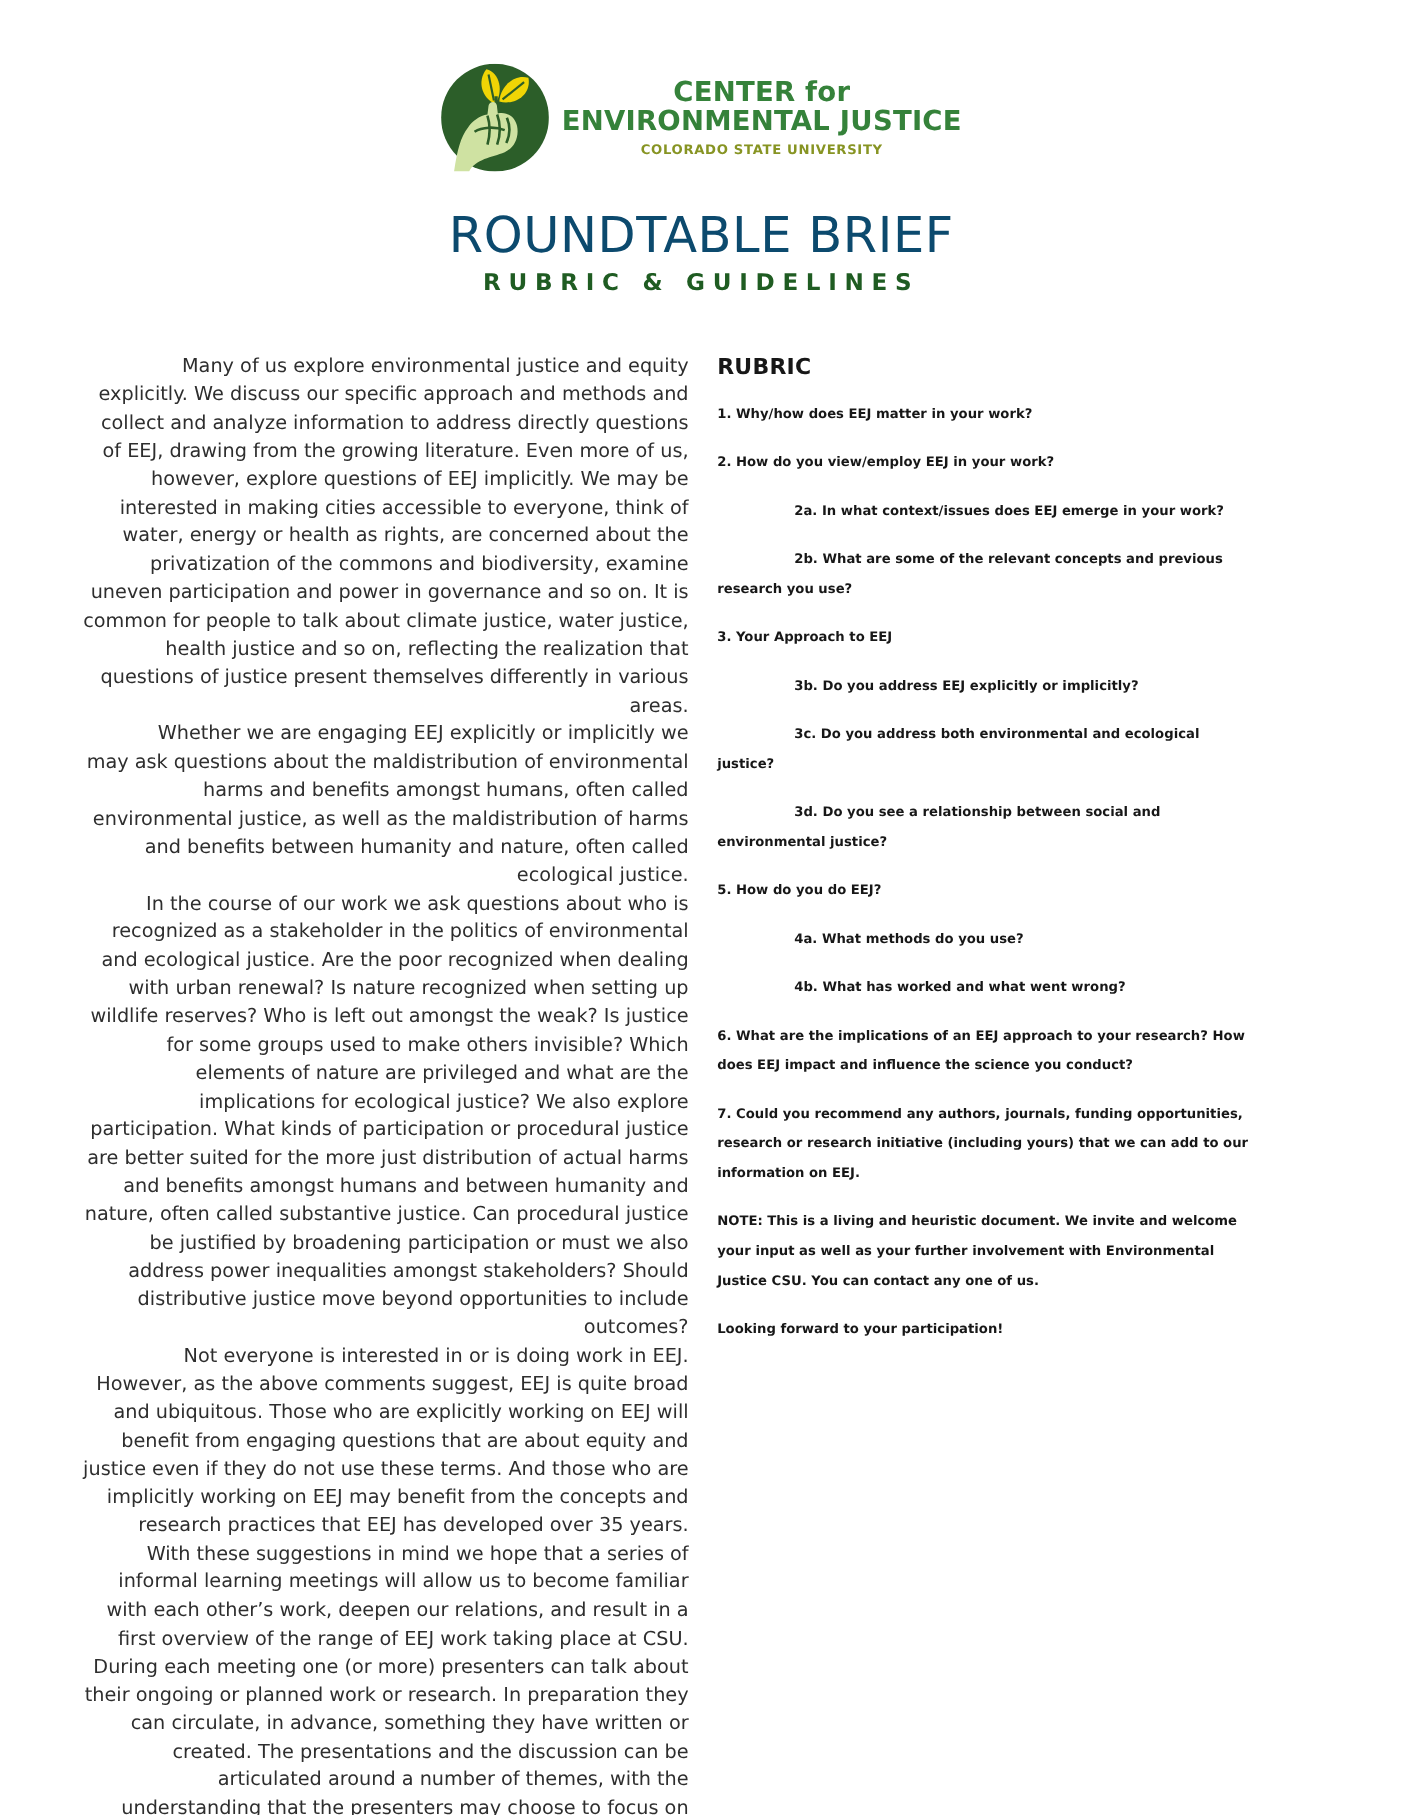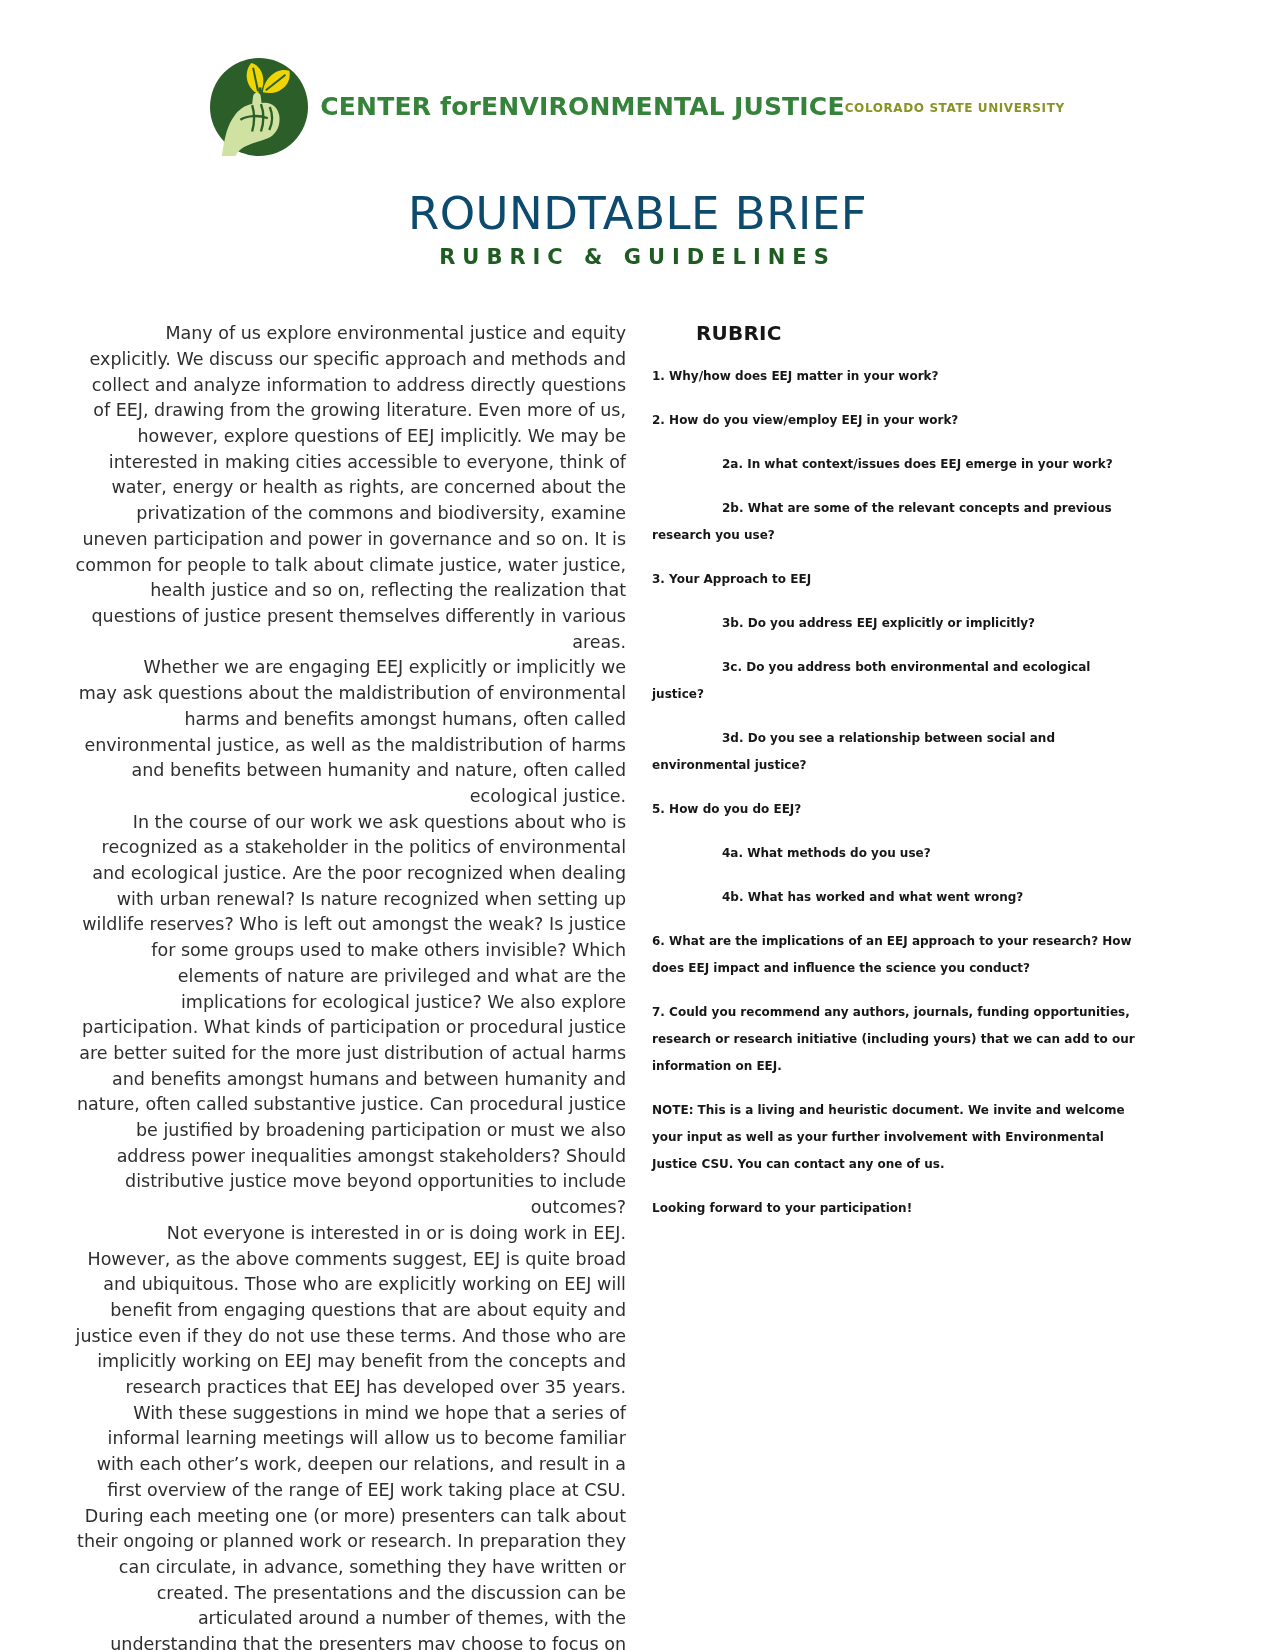--- a/index.html
+++ b/index.html
@@ -18,21 +18,21 @@
     display: flex;
     flex-direction: column;
     align-items: center;
   }
   .logo-row {
     display: flex;
     align-items: center;
     gap: 12px;
   }
   .logo-mark { width: 98px; height: 98px; display: block; }
-  .logo-text { display: flex; flex-direction: row; }
+  .logo-text { display: flex; flex-direction: column; text-align: center; }
   .org-name {
     color: #35823a;
     font-weight: bold;
     font-size: 25px;
     line-height: 1.02;
     letter-spacing: 0.2px;
   }
   .university {
     color: #879423;
     font-weight: bold;
@@ -70,21 +70,20 @@
     text-indent: 31px;
     text-align: right;
   }
   .col-right { flex: 1; }
   .rubric-heading {
     font-size: 20px;
     font-weight: bold;
     color: #171717;
     margin-bottom: 18px;
     letter-spacing: 0.2px;
-    margin-left: 44px;
   }
   .rubric-item {
     font-size: 12px;
     font-weight: bold;
     color: #171717;
     line-height: 27px;
     margin-bottom: 17px;
   }
   .rubric-item.indented { text-indent: 70px; }
 </style>

